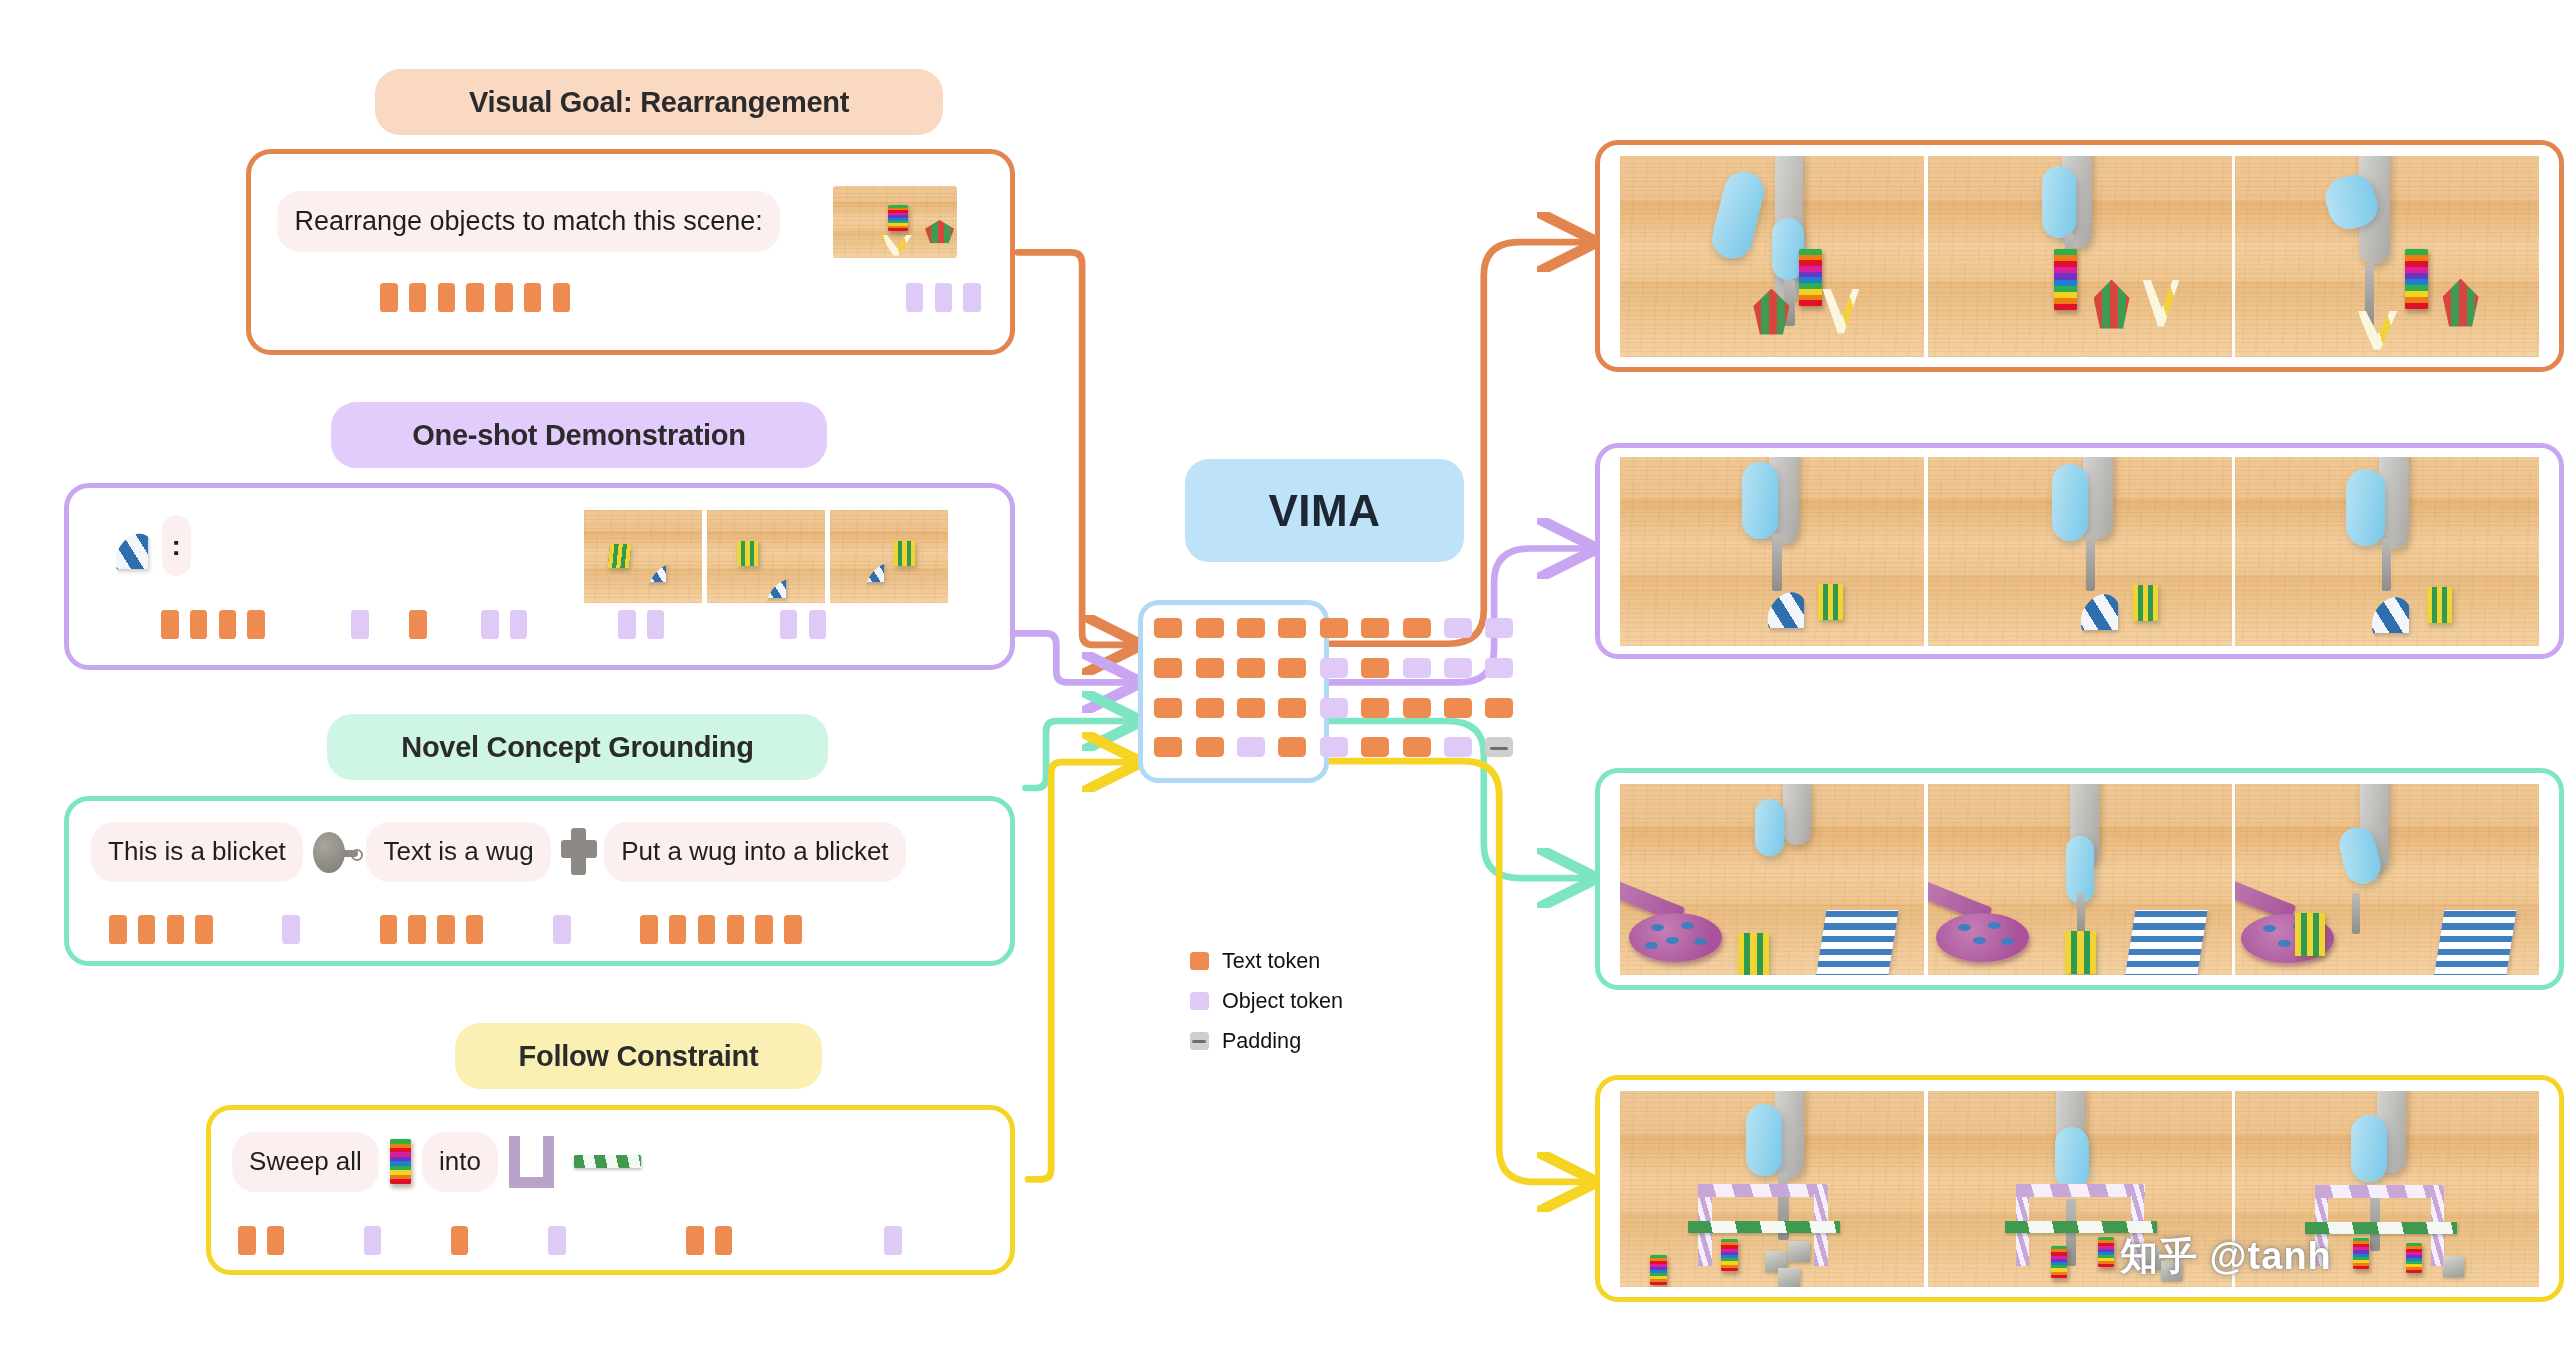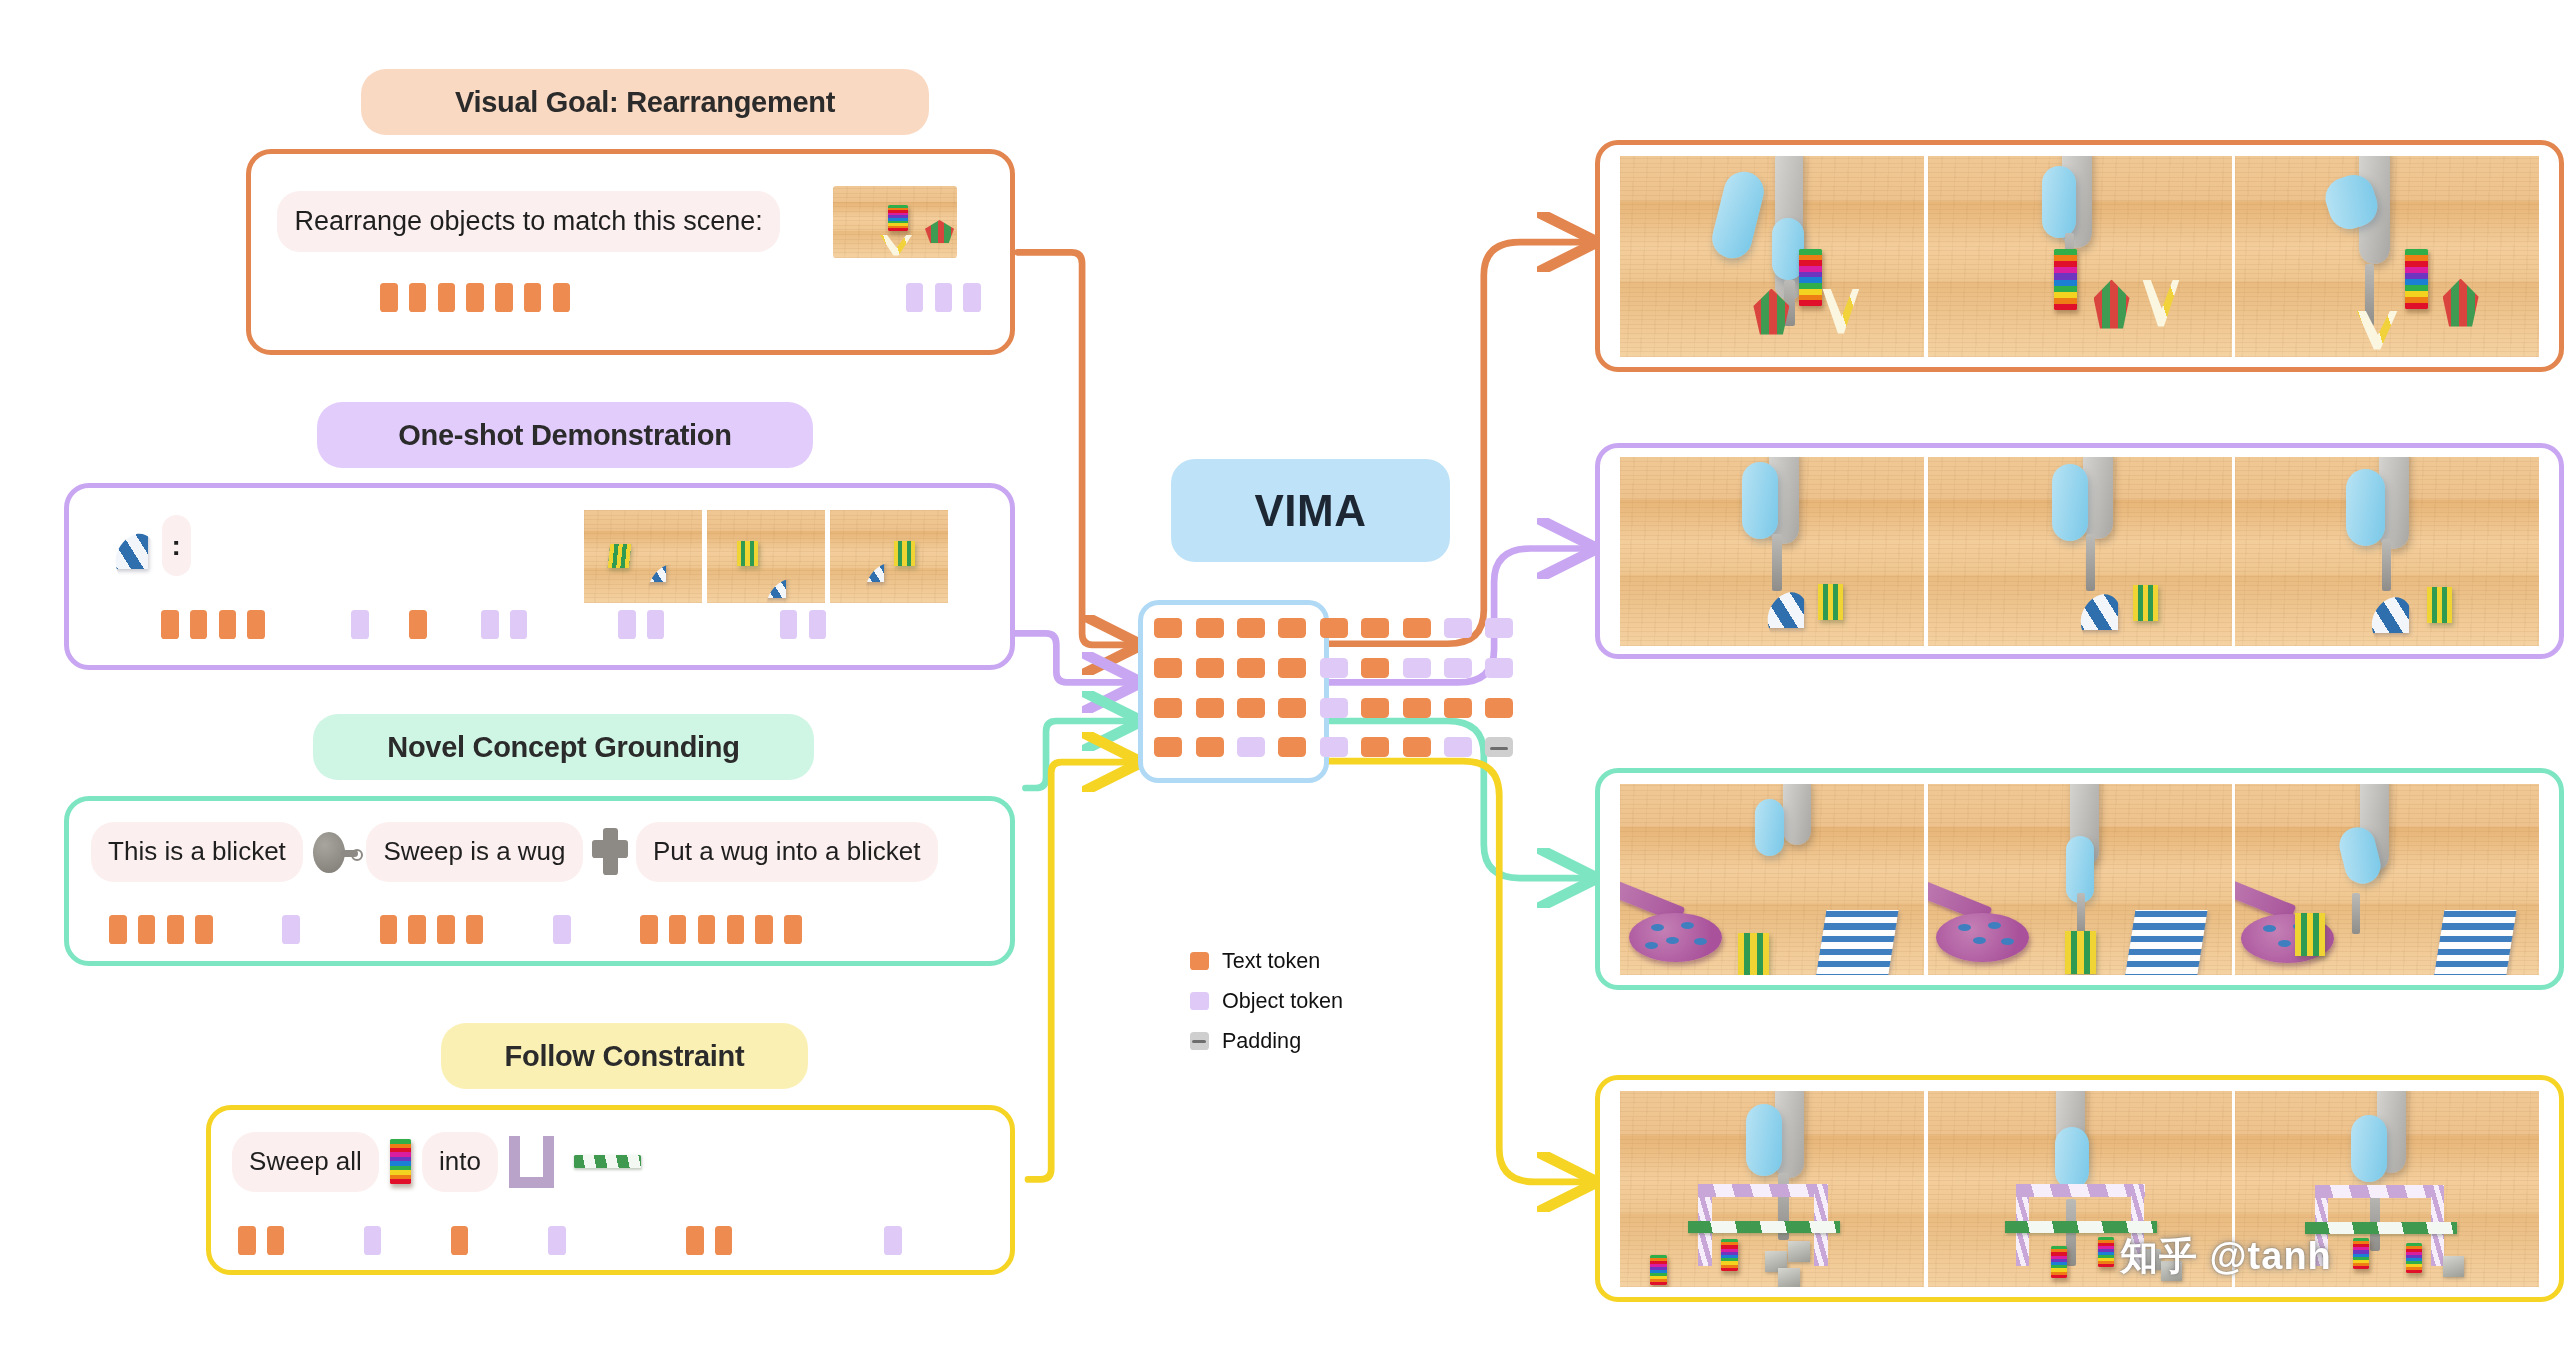--- a/index.html
+++ b/index.html
@@ -2,21 +2,21 @@
 <html style="font-size:8.2px"><head>
 <meta charset="utf-8">
 <style>
   html,body{margin:0;padding:0;background:#fff;}
   body{width:2621px;height:1372px;position:relative;overflow:hidden;
        font-family:"Liberation Sans","DejaVu Sans",sans-serif;color:#2a2a2a;}
 
   
   .pill{position:absolute;display:flex;align-items:center;justify-content:center;
         border-radius:25px;font-weight:bold;font-size:29px;letter-spacing:-0.3px;
-        color:#2b2b2b;padding:0 18.5px;white-space:nowrap;}
+        color:#2b2b2b;padding:0 18.5px;white-space:nowrap;margin-left:14px;}
 
   
   .promptbox{position:absolute;box-sizing:border-box;border-radius:25px;background:#fff;}
   .row{position:absolute;display:flex;align-items:center;}
   .chip{background:#FCEFEF;border-radius:23px;display:flex;align-items:center;
         justify-content:center;font-size:26px;color:#1f1f1f;white-space:nowrap;
         padding:0 17.5px;height:54px;}
   .colon{font-size:28px;font-weight:bold;color:#1f1f1f;background:#FCEFEF;
          border-radius:20.6px;height:54px;display:flex;align-items:center;
          justify-content:center;width:28px;}
@@ -227,21 +227,21 @@
     <div style="width:9.3px;"></div>
     <div style="position:relative;width:44px;height:44px;">
       <div style="position:absolute;left:0;top:2.1px;width:32px;height:41px;border-radius:50%;
                   background:radial-gradient(circle at 36% 32%,#a8a49e,#7e7a74);"></div>
       <div style="position:absolute;left:28px;top:20.6px;width:17.5px;height:7.2px;border-radius:4.1px;
                   background:#8d8984;"></div>
       <div style="position:absolute;left:38px;top:19.6px;width:8.2px;height:8.2px;border-radius:50%;
                   border:2.1px solid #8d8984;"></div>
     </div>
     <div style="width:9.3px;"></div>
-    <div class="chip" style="height:60px;font-size:26px;">Sweep is a wug</div>
+    <div class="chip" style="height:60px;font-size:26px;">Text is a wug</div>
     <div style="width:9.3px;"></div>
     <div style="position:relative;width:36px;height:47px;">
       <div style="position:absolute;left:10.3px;top:0;width:15.5px;height:47px;border-radius:3.1px;background:#8d8984;"></div>
       <div style="position:absolute;left:0;top:12.4px;width:36px;height:17.5px;border-radius:3.1px;background:#8d8984;"></div>
     </div>
     <div style="width:7.2px;"></div>
     <div class="chip" style="height:60px;font-size:26px;">Put a wug into a blicket</div>
   </div>
   <div class="tokrow" style="left:40px;top:114px;gap:11.3px;">
     <span class="tk t"></span>

